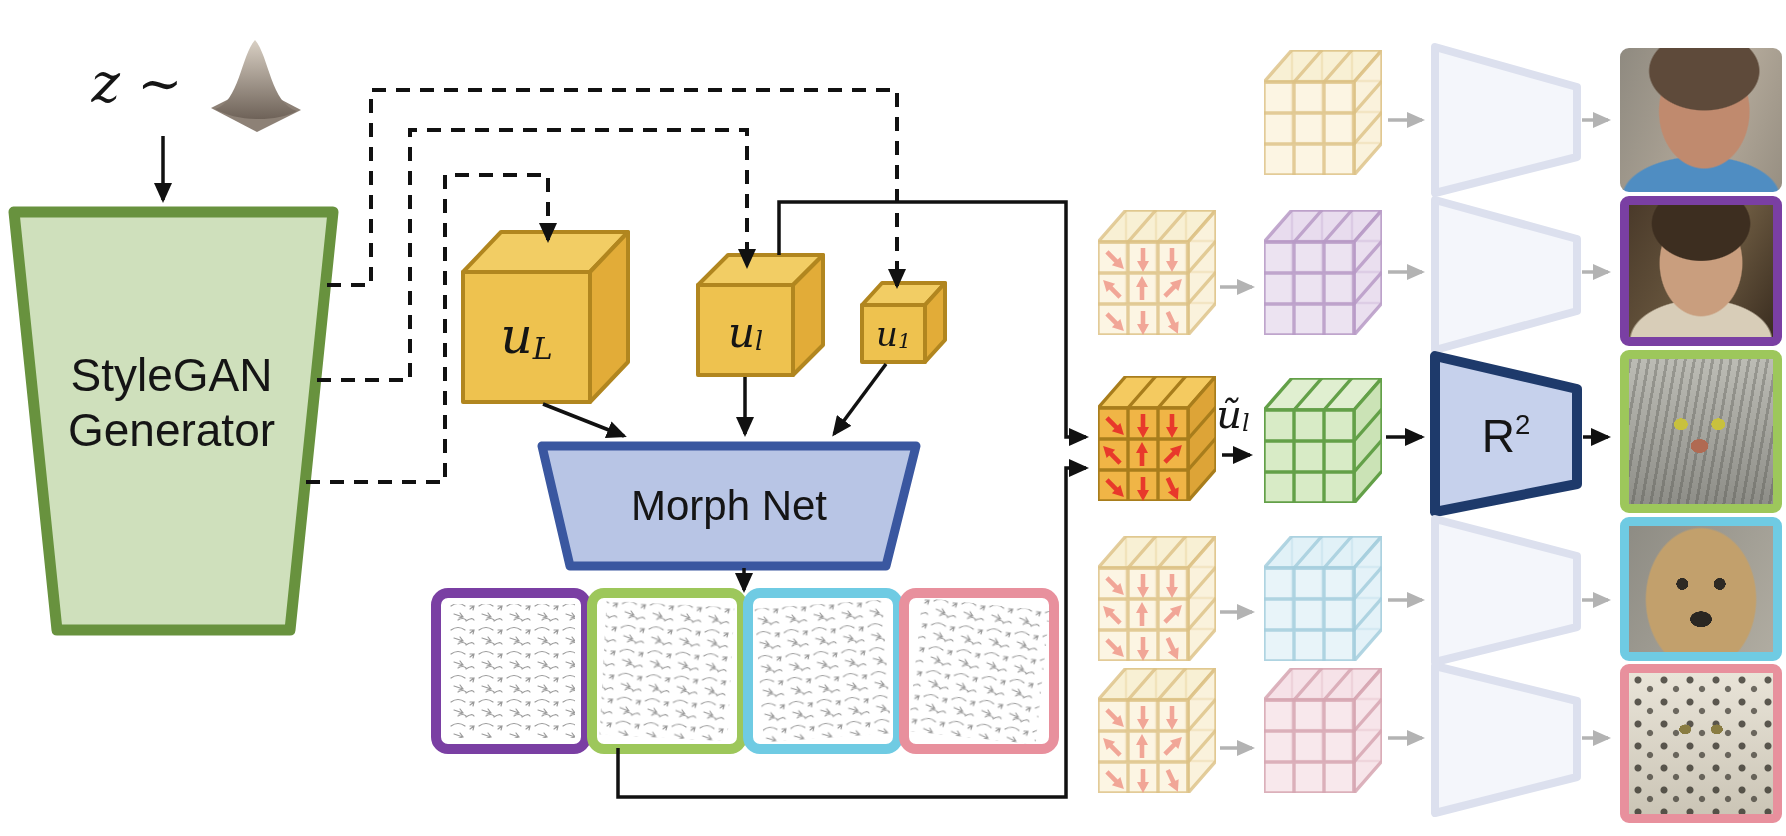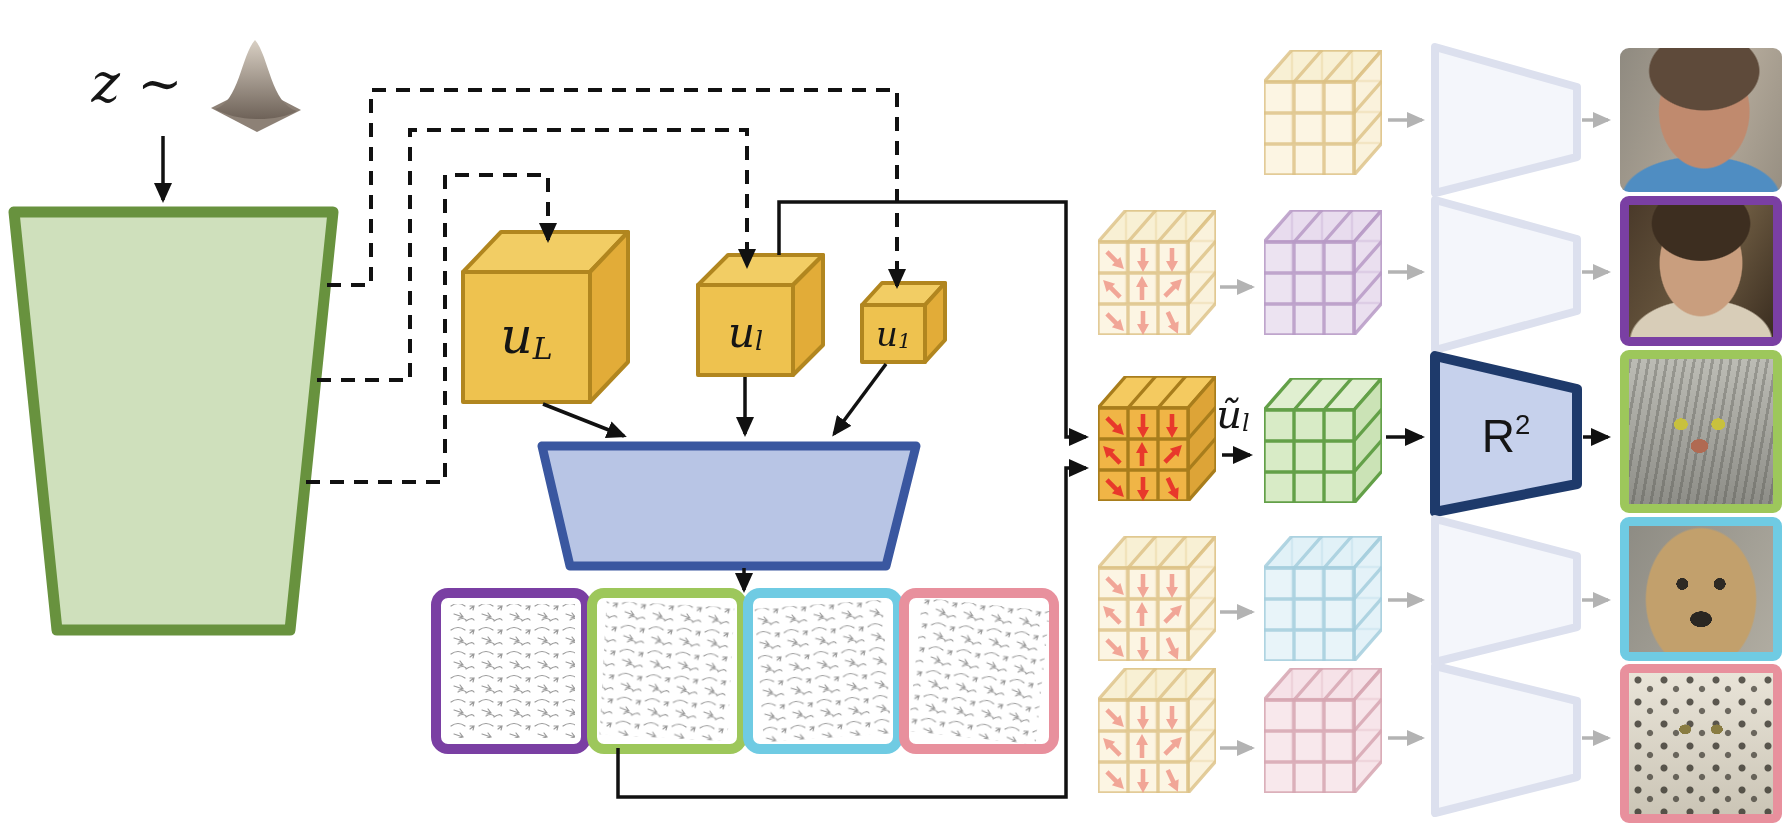--- a/index.html
+++ b/index.html
@@ -206,34 +206,36 @@
     </g>
 
     <g transform="translate(205,30)">
       <polygon points="6,78 50,56 96,80 52,102" fill="#8d8176"></polygon>
       <path d="M10 79 C34 72 36 26 50 10 C64 26 66 74 92 81 C70 93 30 91 10 79 Z" fill="url(#gbell)"></path>
     </g>
   </svg>
 
   <div class="lbl math" style="left:62px;top:50px;width:150px;height:66px;font-size:54px;">z ∼</div>
 
+  <div class="lbl sans" style="left:30px;top:343px;width:283px;height:120px;font-size:46px;line-height:1.2;">StyleGAN Generator</div>
 
   <div class="lbl math" style="left:463px;top:300px;width:127px;height:72px;font-size:50px;">
     <span>u</span>
       <span class="sub">L</span>
   </div>
   <div class="lbl math" style="left:698px;top:303px;width:95px;height:58px;font-size:42px;">
     <span>u</span>
       <span class="sub">l</span>
   </div>
   <div class="lbl math" style="left:862px;top:311px;width:63px;height:46px;font-size:34px;">
     <span>u</span>
       <span class="sub">1</span>
   </div>
 
+  <div class="lbl sans" style="left:629px;top:452px;width:200px;height:108px;font-size:42px;line-height:1.25;">Morph Net</div>
 
   <div class="lbl math" style="left:1202px;top:386px;width:62px;height:56px;font-size:40px;">
     <span>ũ</span>
       <span class="sub">l</span>
   </div>
 
   <div class="lbl sans" style="left:1448px;top:406px;width:116px;height:60px;font-size:46px;">
     <span>R</span>
       <span class="sup">2</span>
   </div>

